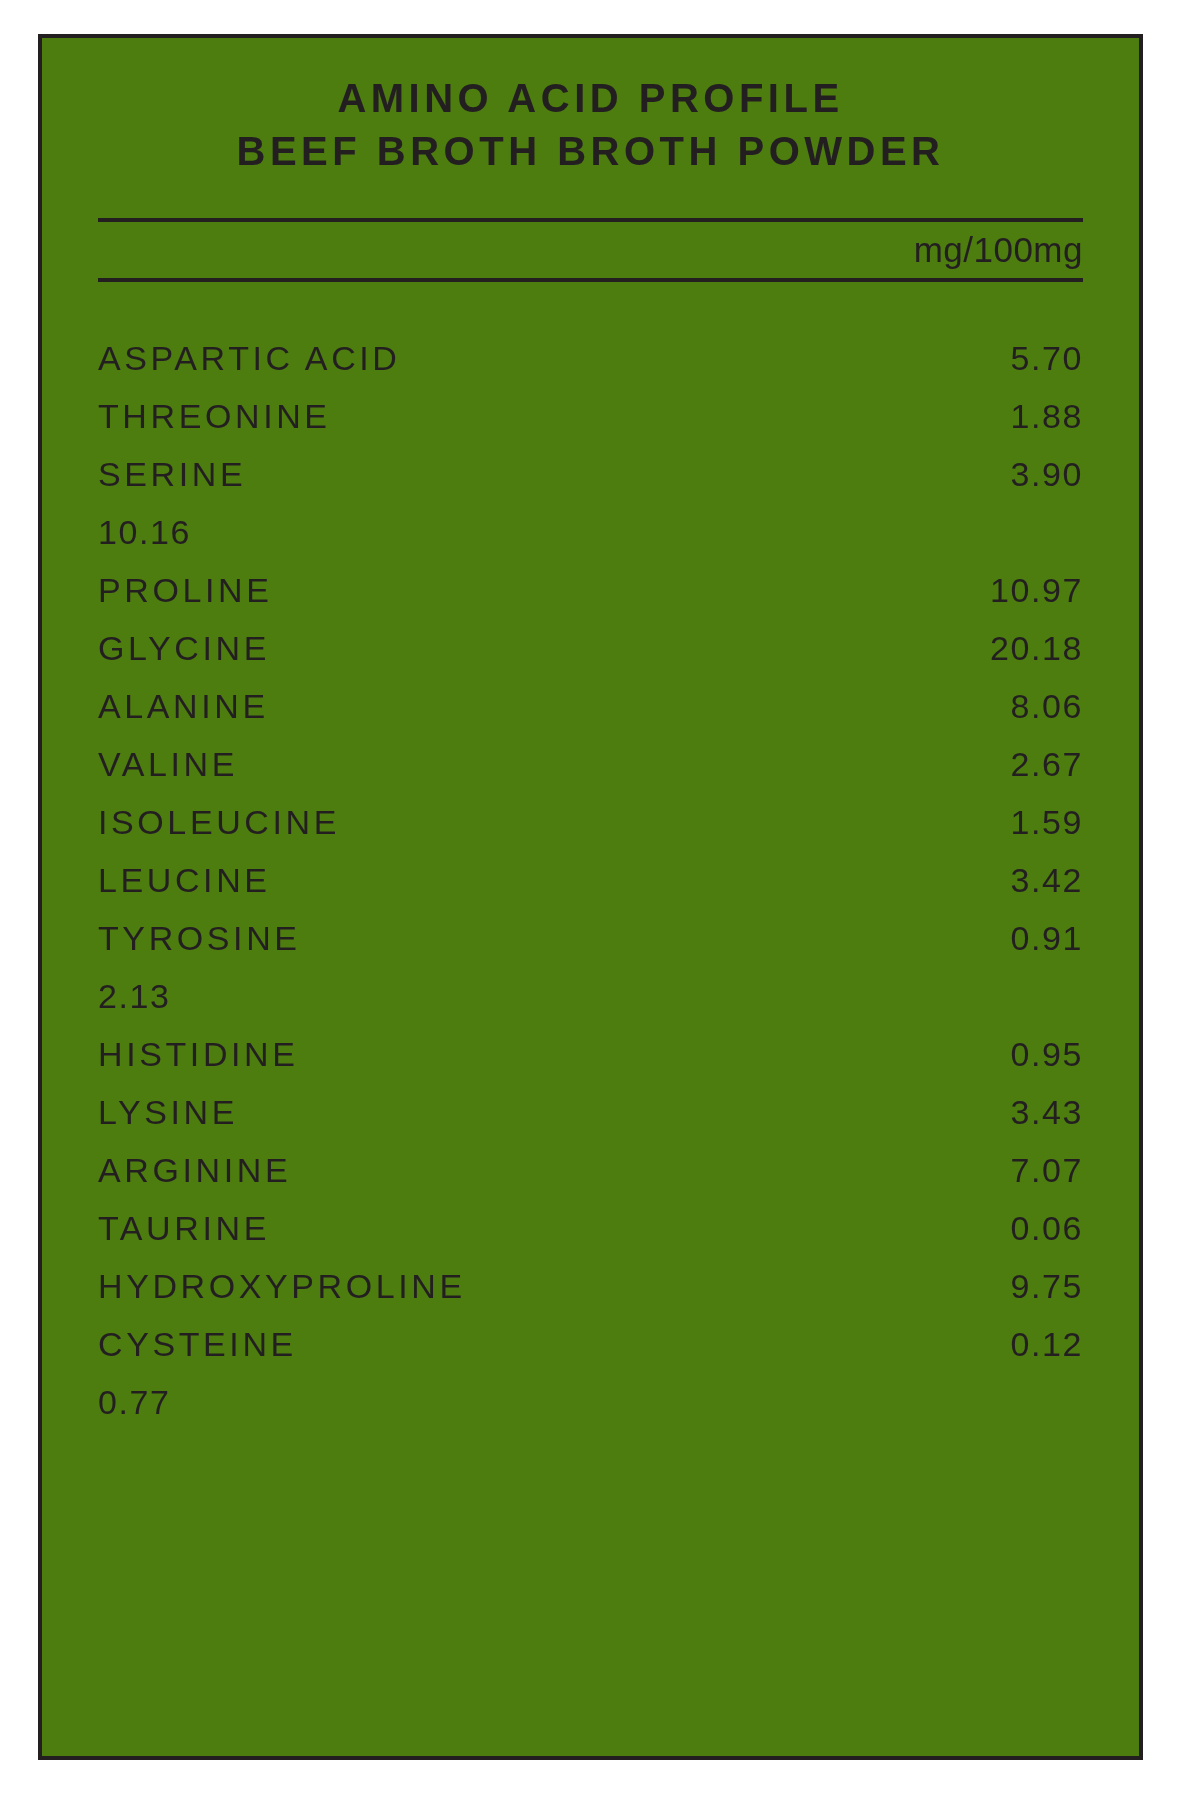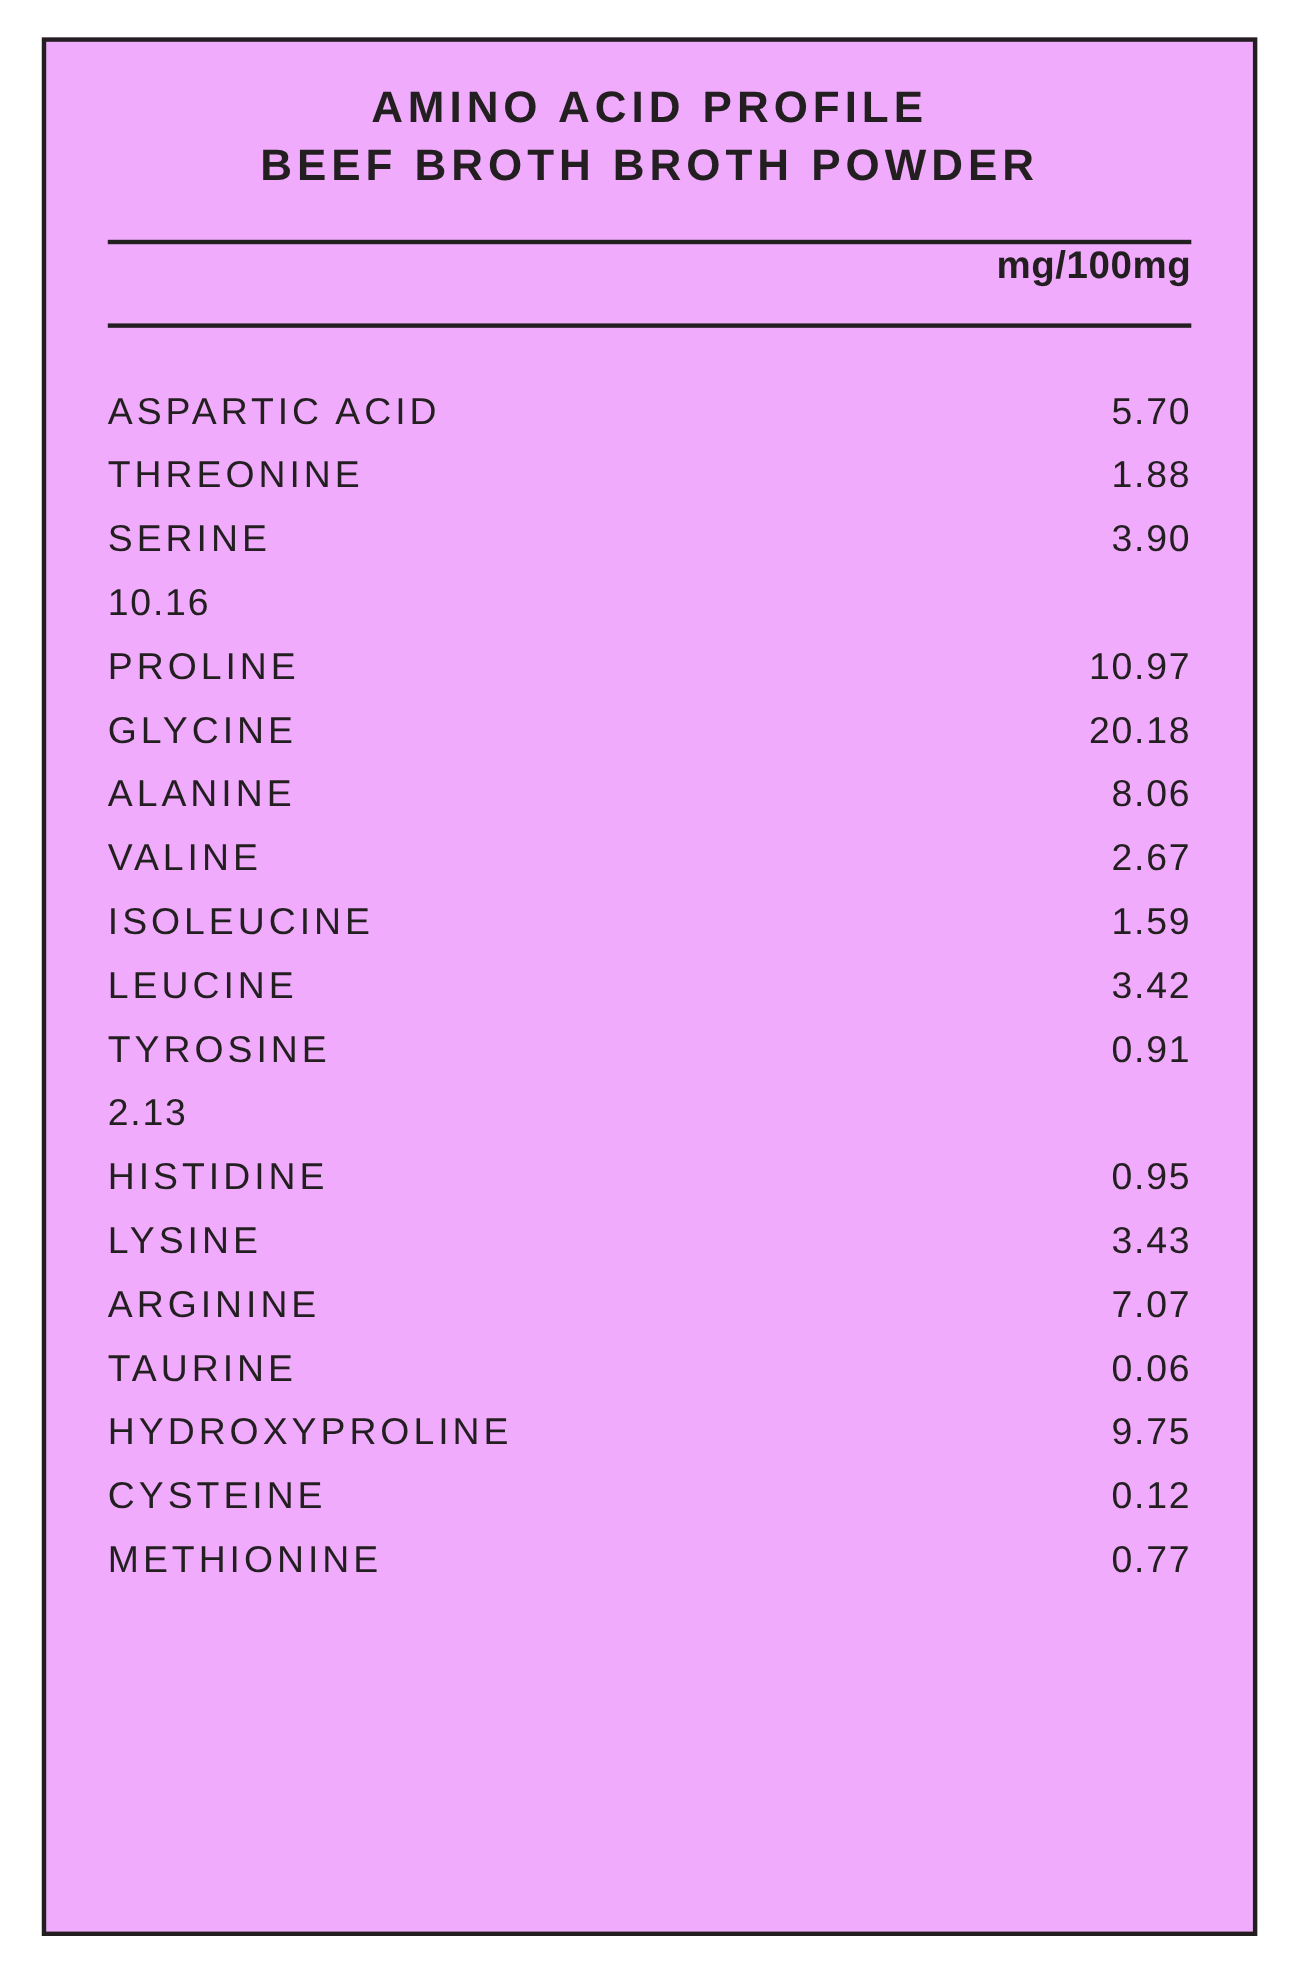--- a/index.html
+++ b/index.html
@@ -16,21 +16,21 @@
   }
 
   .panel {
     position: absolute;
     left: 38px;
     top: 34px;
     width: 1105px;
     height: 1726px;
     box-sizing: border-box;
     border: 4px solid #231f20;
-    background: #f0abfc;
+    background: #4d7c0f;
   }
 
   .inner {
     position: absolute;
     left: 56px;
     right: 56px;
     top: 34px;
   }
 
   .title {
@@ -51,23 +51,22 @@
     height: 4px;
     background: #231f20;
     margin: 0;
   }
   .rule-top { margin-top: 40px; }
   .rule-bottom { margin-top: 0; }
 
   .unit-row {
     display: flex;
     justify-content: flex-end;
-    align-items: flex-start;
-    height: 72px;
-    font-weight: bold;
+    align-items: center;
+    height: 56px;
   }
   .unit-label {
     font-size: 35px;
     letter-spacing: 0.5px;
     color: #231f20;
   }
 
   .table {
     margin-top: 38px;
   }
@@ -175,19 +174,18 @@
         </div>
         <div class="row">
           <span class="name">HYDROXYPROLINE</span>
           <span class="value">9.75</span>
         </div>
         <div class="row">
           <span class="name">CYSTEINE</span>
           <span class="value">0.12</span>
         </div>
         <div class="row">
-          <span class="name">METHIONINE</span>
           <span class="value">0.77</span>
         </div>
       </div>
 
   </div>
 </div>
 
 </body></html>

